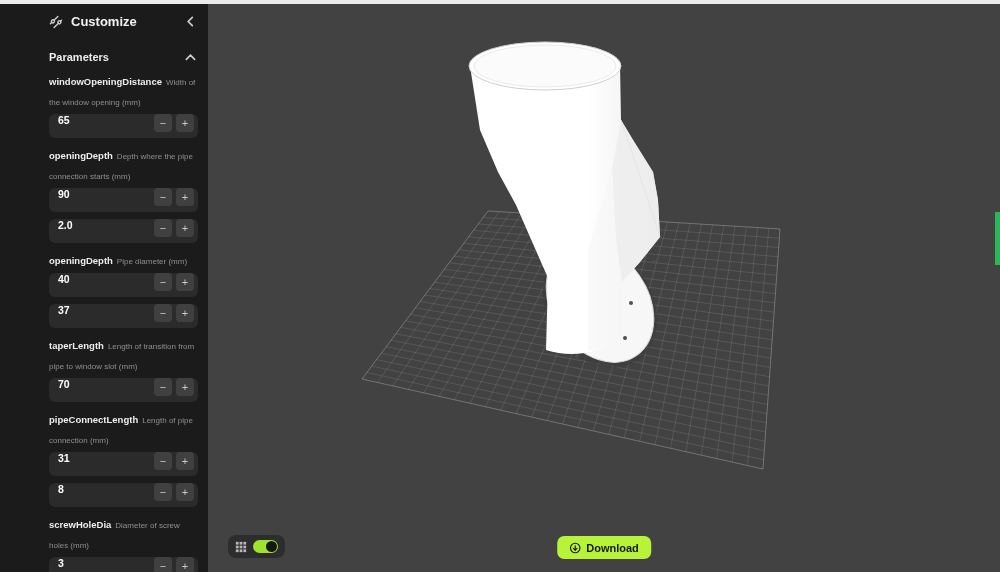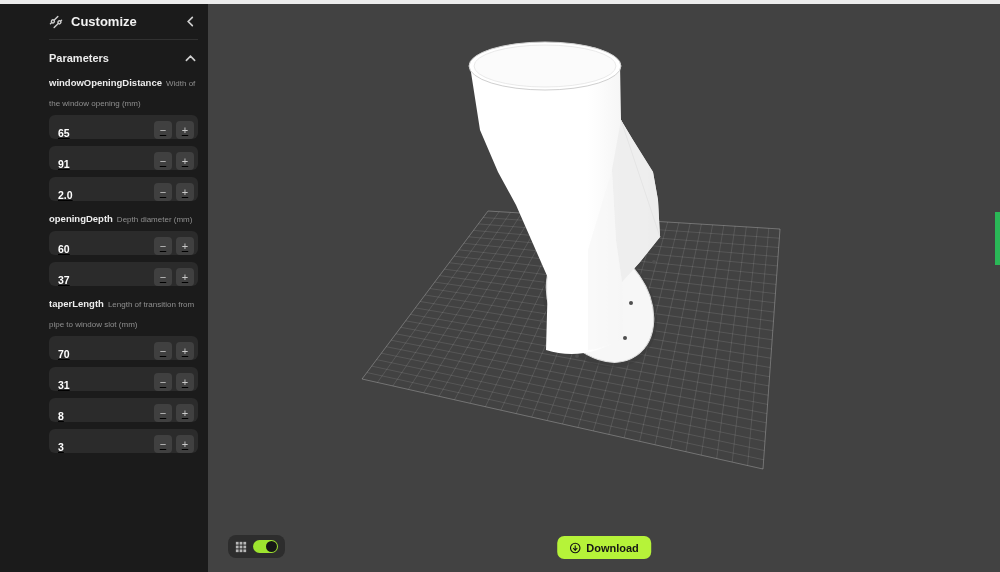--- a/index.html
+++ b/index.html
@@ -13,22 +13,22 @@
   .sb-header { display:flex; align-items:center; padding:14px 12px 10px 10px; gap:8px; }
   .sb-header .title { color:#f2f2f2; font-size:13px; font-weight:700; flex:1; }
   .icon { display:inline-flex; align-items:center; justify-content:center; color:#cfcfcf; }
   .sb-divider { height:1px; background:#313131; margin:0 10px 4px; }
   .params-header { display:flex; align-items:center; padding:8px 12px 8px 10px; }
   .params-header .label { color:#ececec; font-size:11px; font-weight:600; flex:1; }
   .param { margin:0 10px 7px; }
   .param-label { margin-bottom:3px; line-height:17px; }
   .pname { font-size:9.5px; font-weight:700; color:#ededed; }
   .pdesc { font-size:8px; color:#8f8f8f; margin-left:4px; }
-  .pinput { height:24px; background:#2b2b2b; border-radius:6px; display:flex; align-items:flex-end;
-    padding:0 4px 0 9px;text-decoration:underline; }
+  .pinput { height:24px; background:#2b2b2b; border-radius:6px; display:flex; align-items:flex-start;
+    padding:0 4px 0 9px; }
   .pvalue { flex:1; font-size:10.5px; font-weight:700; color:#ffffff; }
   .step { width:18px; height:18px; background:#404040; border:none; border-radius:4px; color:#c9c9c9;
     font-size:11px; line-height:1; display:flex; align-items:center; justify-content:center;
     margin-left:4px; cursor:pointer; }
 
   
   .canvas { position:absolute; left:208px; top:0; width:792px; height:572px; background:#424242; }
   .scene { position:absolute; inset:0; }
   .grid-pill { position:absolute; left:20px; bottom:14px; height:23px; background:#2d2d2d;
     border-radius:8px; display:flex; align-items:center; gap:6px; padding:0 7px; }
@@ -76,71 +76,74 @@
 
   <div class="param">
     <div class="param-label"><span class="pname">windowOpeningDistance</span><span class="pdesc">Width of the window opening (mm)</span></div>
     <div class="pinput">
       <span class="pvalue">65</span>
       <button class="step">−</button>
       <button class="step">+</button>
     </div>
   </div>
   <div class="param">
-    <div class="pinput">
-      <span class="pvalue">91</span>
+    <div class="param-label"><span class="pname">openingDepth</span><span class="pdesc">Depth where the pipe connection starts (mm)</span></div>
+    <div class="pinput">
+      <span class="pvalue">90</span>
       <button class="step">−</button>
       <button class="step">+</button>
     </div>
   </div>
   <div class="param">
     <div class="pinput">
       <span class="pvalue">2.0</span>
       <button class="step">−</button>
       <button class="step">+</button>
     </div>
   </div>
   <div class="param">
-    <div class="param-label"><span class="pname">openingDepth</span><span class="pdesc">Depth diameter (mm)</span></div>
-    <div class="pinput">
-      <span class="pvalue">60</span>
+    <div class="param-label"><span class="pname">openingDepth</span><span class="pdesc">Pipe diameter (mm)</span></div>
+    <div class="pinput">
+      <span class="pvalue">40</span>
       <button class="step">−</button>
       <button class="step">+</button>
     </div>
   </div>
   <div class="param">
     <div class="pinput">
       <span class="pvalue">37</span>
       <button class="step">−</button>
       <button class="step">+</button>
     </div>
   </div>
   <div class="param">
     <div class="param-label"><span class="pname">taperLength</span><span class="pdesc">Length of transition from pipe to window slot (mm)</span></div>
     <div class="pinput">
       <span class="pvalue">70</span>
       <button class="step">−</button>
       <button class="step">+</button>
     </div>
   </div>
   <div class="param">
+    <div class="param-label"><span class="pname">pipeConnectLength</span><span class="pdesc">Length of pipe connection (mm)</span></div>
     <div class="pinput">
       <span class="pvalue">31</span>
       <button class="step">−</button>
       <button class="step">+</button>
     </div>
   </div>
   <div class="param">
     <div class="pinput">
       <span class="pvalue">8</span>
       <button class="step">−</button>
       <button class="step">+</button>
     </div>
   </div>
   <div class="param">
+    <div class="param-label"><span class="pname">screwHoleDia</span><span class="pdesc">Diameter of screw holes (mm)</span></div>
     <div class="pinput">
       <span class="pvalue">3</span>
       <button class="step">−</button>
       <button class="step">+</button>
     </div>
   </div>
 
 </div>
 
 <div class="canvas">

